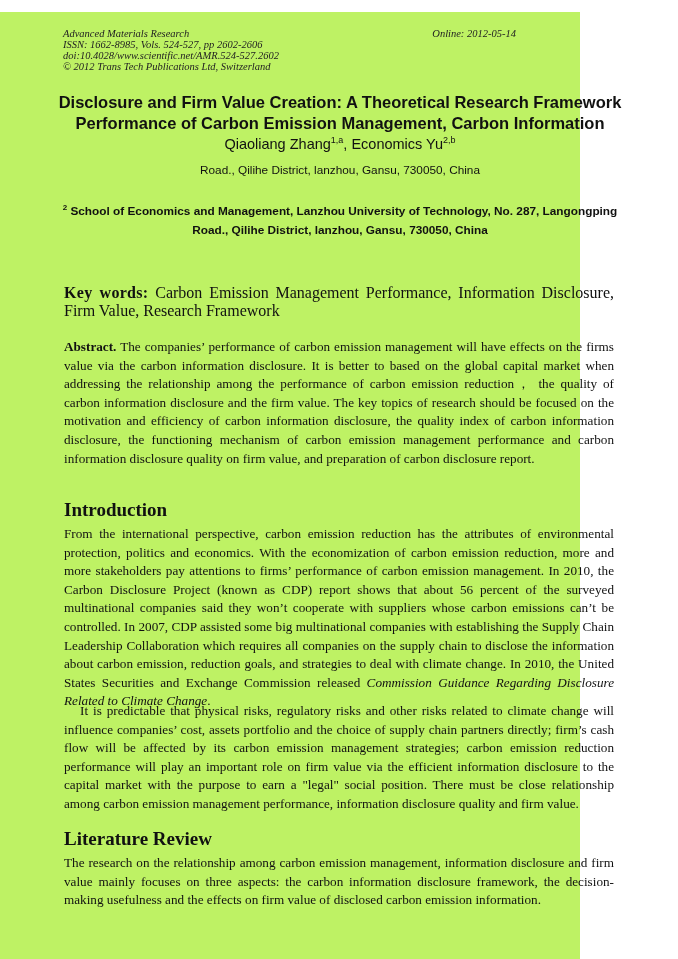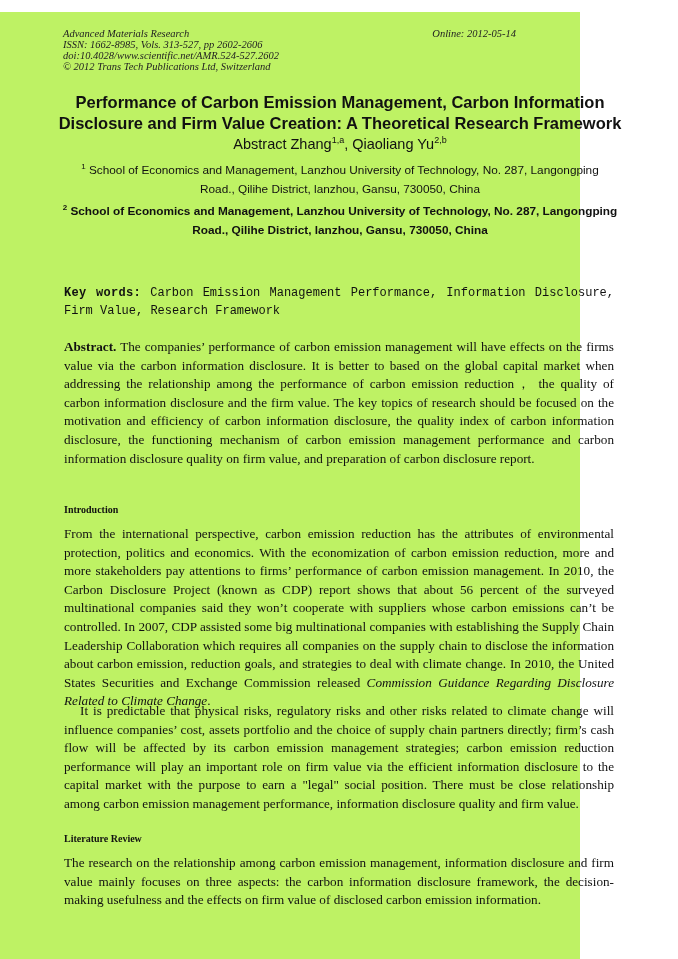--- a/index.html
+++ b/index.html
@@ -10,56 +10,55 @@
   .hdr-right { right: 64px; top: 16px; text-align: right; }
   .title { position: absolute; left: 55px; width: 570px; top: 80px; text-align: center; font-family: "Liberation Sans", sans-serif; font-weight: bold; font-size: 16.5px; line-height: 21px; color: #111; }
   .authors { position: absolute; left: 55px; width: 570px; top: 123px; text-align: center; font-family: "Liberation Sans", sans-serif; font-size: 14.5px; line-height: 18px; }
   .authors sup { font-size: 9px; vertical-align: 6px; line-height: 0; text-align: right; }
   .aff { position: absolute; left: 60px; width: 560px; text-align: center; font-family: "Liberation Sans", sans-serif; font-size: 11.8px; line-height: 19px; }
   .aff sup { font-size: 8px; vertical-align: 5px; line-height: 0; }
   .aff1 { top: 149px; }
   .aff2 { top: 190px; font-weight: bold; }
   .email { position: absolute; left: 60px; width: 560px; top: 232px; text-align: center; font-family: "Liberation Sans", sans-serif; font-size: 11.8px; line-height: 19px; }
   .email sup { font-size: 8px; vertical-align: 5px; line-height: 0; }
-  .keywords { position: absolute; left: 64px; width: 550px; top: 272px; font-family: Liberation Mono, monospace; font-size: 12px; line-height: 18px; text-align: justify; }
+  .keywords { position: absolute; left: 64px; width: 550px; top: 272px; font-family: Liberation Serif, serif; font-size: 16px; line-height: 18px; text-align: justify; }
   .keywords b { letter-spacing: 0.3px; }
   .body-text { position: absolute; left: 64px; width: 550px; font-family: Liberation Serif, serif; font-size: 13.2px; line-height: 18.6px; text-align: justify; color: #111; }
   .abstract { top: 326px; }
-  .sec-head { position: absolute; left: 64px; font-family: "Liberation Serif", serif; font-weight: bold; font-size: 10px; line-height: 18px; }
+  .sec-head { position: absolute; left: 64px; font-family: "Liberation Serif", serif; font-weight: bold; font-size: 19px; line-height: 18px; }
   .intro-head { top: 489px; }
   .intro-p1 { top: 513px; }
   .intro-p2 { top: 690px; text-indent: 16px; }
   .lit-head { top: 818px; }
   .lit-p1 { top: 842px; }
   .body-text p { margin: 0; }
 </style>
 </head>
 <body>
 
 <div class="page">
 
   <div class="hdr hdr-left">
     <div>Advanced Materials Research</div>
-    <div>ISSN: 1662-8985, Vols. 313-527, pp 2602-2606</div>
+    <div>ISSN: 1662-8985, Vols. 524-527, pp 2602-2606</div>
     <div>doi:10.4028/www.scientific.net/AMR.524-527.2602</div>
     <div>© 2012 Trans Tech Publications Ltd, Switzerland</div>
   </div>
   <div class="hdr hdr-right">Online: 2012-05-14</div>
 
   <div class="title">
+    <div>Disclosure and Firm Value Creation: A Theoretical Research Framework</div>
     <div>Performance of Carbon Emission Management, Carbon Information</div>
-    <div>Disclosure and Firm Value Creation: A Theoretical Research Framework</div>
   </div>
 
   <div class="authors">
-    <span>Abstract Zhang</span><sup>1,a</sup><span>, </span><span>Qiaoliang Yu</span><sup>2,b</sup>
+    <span>Qiaoliang Zhang</span><sup>1,a</sup><span>, </span><span>Economics Yu</span><sup>2,b</sup>
   </div>
 
   <div class="aff aff1">
-    <div><sup>1</sup><span> School of Economics and Management, Lanzhou University of Technology, No. 287, Langongping</span></div>
     <div>Road., Qilihe District, lanzhou, Gansu, 730050, China</div>
   </div>
 
   <div class="aff aff2">
     <div><sup>2</sup><span> School of Economics and Management, Lanzhou University of Technology, No. 287, Langongping</span></div>
     <div>Road., Qilihe District, lanzhou, Gansu, 730050, China</div>
   </div>
 
 
   <div class="keywords">

